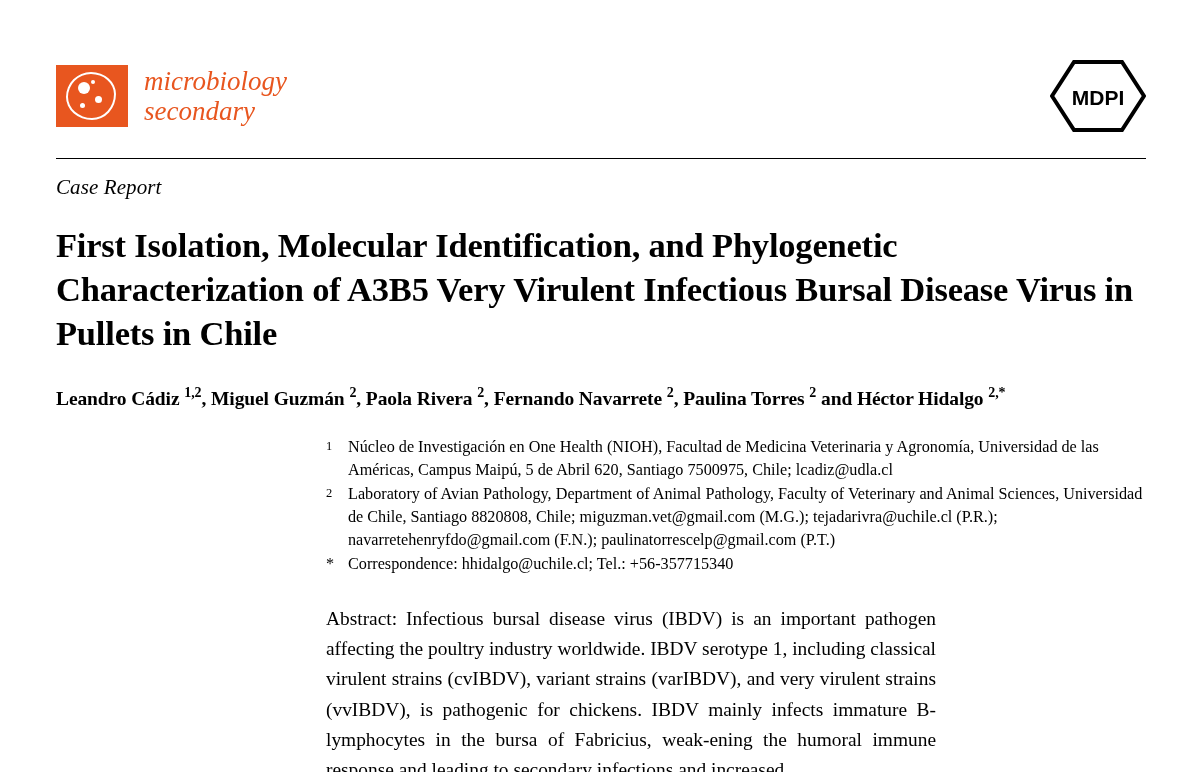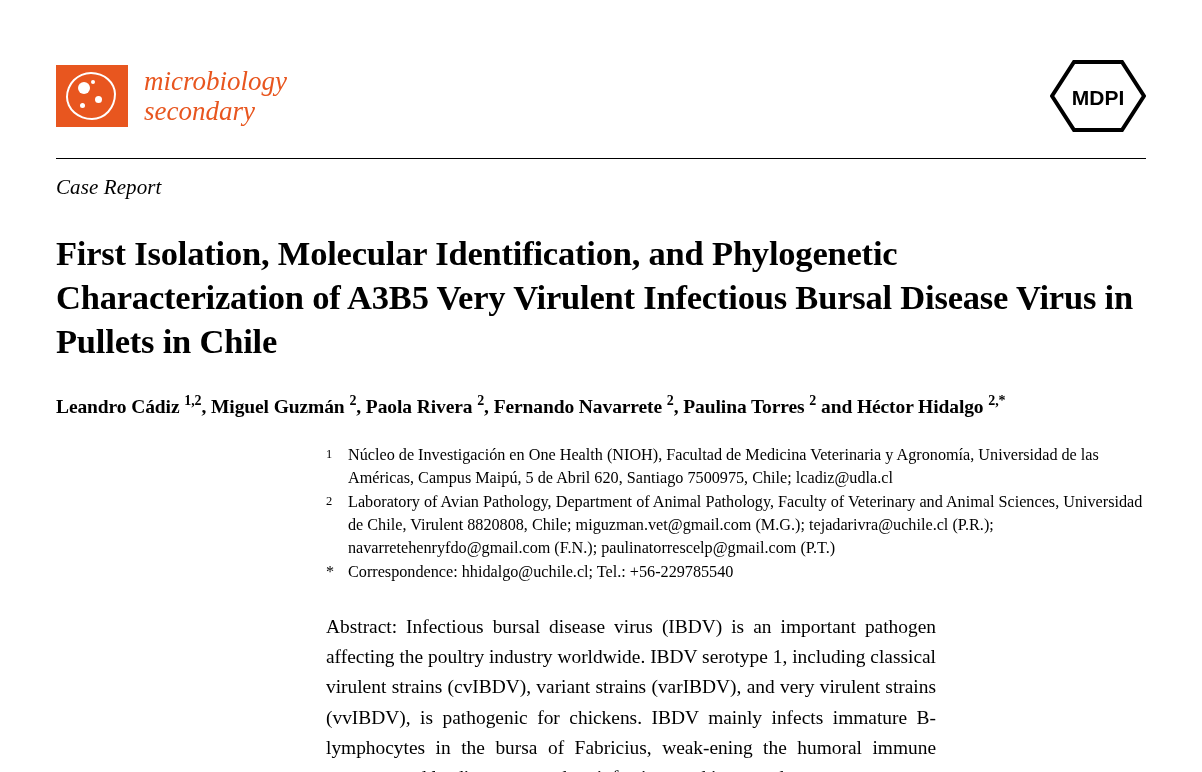--- a/index.html
+++ b/index.html
@@ -89,21 +89,21 @@
     font-style: italic;
     font-size: 21px;
     margin-top: 16px;
     letter-spacing: 0.1px;
   }
   h1.title {
     font-family: "Liberation Serif", serif;
     font-weight: bold;
     font-size: 34.5px;
     line-height: 1.27;
-    margin: 32px 0 0 0;
+    margin: 24px 0 0 0;
     letter-spacing: -0.2px;
   }
   .authors {
     font-weight: bold;
     font-size: 19.5px;
     margin-top: 30px;
     letter-spacing: -0.1px;
   }
   .authors sup {
     font-size: 14px;
@@ -184,25 +184,25 @@
 
   <div class="authors">Leandro Cádiz <sup>1,2</sup>, Miguel Guzmán <sup>2</sup>, Paola Rivera <sup>2</sup>, Fernando Navarrete <sup>2</sup>, Paulina Torres <sup>2</sup> and Héctor Hidalgo <sup>2,*</sup></div>
 
   <div class="affiliations">
     <div class="aff-row">
       <div class="aff-mark">1</div>
       <div class="aff-text">Núcleo de Investigación en One Health (NIOH), Facultad de Medicina Veterinaria y Agronomía, Universidad de las Américas, Campus Maipú, 5 de Abril 620, Santiago 7500975, Chile; lcadiz@udla.cl</div>
     </div>
     <div class="aff-row">
       <div class="aff-mark">2</div>
-      <div class="aff-text">Laboratory of Avian Pathology, Department of Animal Pathology, Faculty of Veterinary and Animal Sciences, Universidad de Chile, Virulent 8820808, Chile; miguzman.vet@gmail.com (M.G.); tejadarivra@uchile.cl (P.R.); navarretehenryfdo@gmail.com (F.N.); paulinatorrescelp@gmail.com (P.T.)</div>
+      <div class="aff-text">Laboratory of Avian Pathology, Department of Animal Pathology, Faculty of Veterinary and Animal Sciences, Universidad de Chile, Santiago 8820808, Chile; miguzman.vet@gmail.com (M.G.); tejadarivra@uchile.cl (P.R.); navarretehenryfdo@gmail.com (F.N.); paulinatorrescelp@gmail.com (P.T.)</div>
     </div>
     <div class="aff-row">
       <div class="aff-mark star">*</div>
-      <div class="aff-text">Correspondence: hhidalgo@uchile.cl; Tel.: +56-229785540</div>
+      <div class="aff-text">Correspondence: hhidalgo@uchile.cl; Tel.: +56-357715340</div>
     </div>
   </div>
 
   <div class="abstract">
     <b>Abstract:</b><span> Infectious bursal disease virus (IBDV) is an important pathogen affecting the poultry industry worldwide. IBDV serotype 1, including classical virulent strains (cvIBDV), variant strains (varIBDV), and very virulent strains (vvIBDV), is pathogenic for chickens. IBDV mainly infects immature B-lymphocytes in the bursa of Fabricius, weak-ening the humoral immune response and leading to secondary infections and increased</span>
   </div>
 
 </div>
 
 </body></html>

